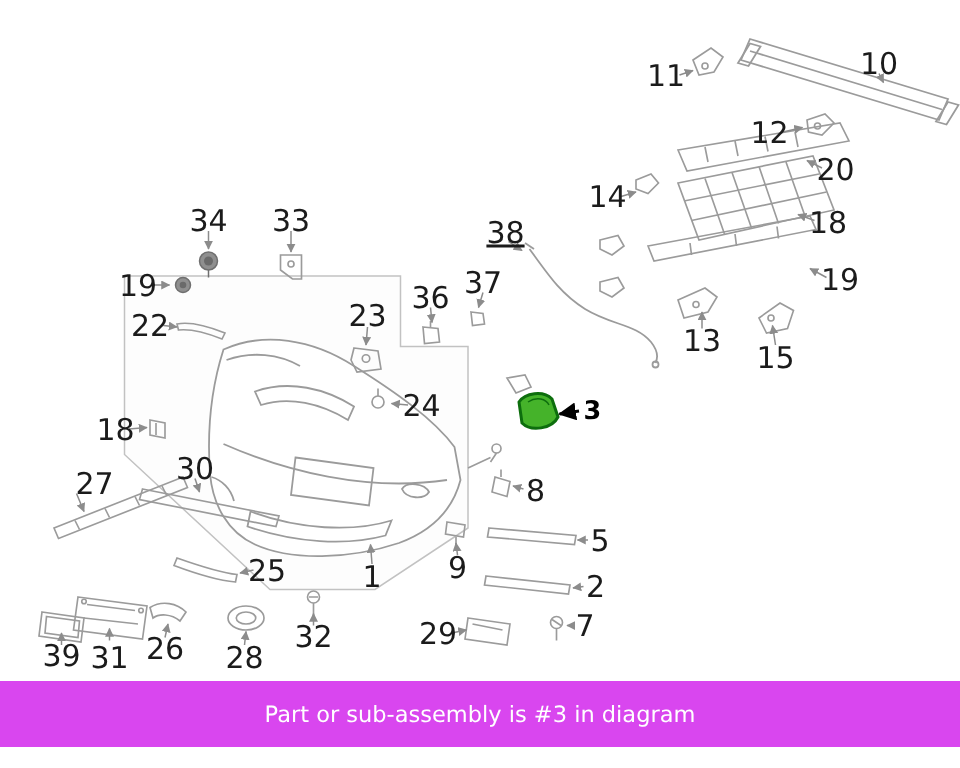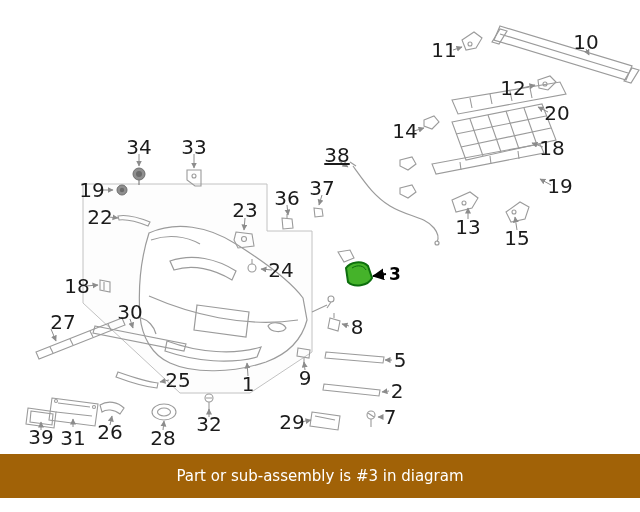--- a/index.html
+++ b/index.html
@@ -275,17 +275,17 @@
       <div class="callout" style="left: 209px; top: 424px;">32</div>
       <div class="callout" style="left: 194px; top: 147px;">33</div>
       <div class="callout" style="left: 139px; top: 147px;">34</div>
       <div class="callout" style="left: 92px; top: 190px;">19</div>
       <div class="callout" style="left: 287px; top: 198px;">36</div>
       <div class="callout" style="left: 322px; top: 188px;">37</div>
       <div class="callout" style="left: 337px; top: 155px; text-decoration: underline;">38</div>
       <div class="callout" style="left: 41px; top: 437px;">39</div>
     </div>
 
-  <div class="banner" style="background: #a16207; color: rgb(255, 255, 255);">
+  <div class="banner" style="background: #d946ef; color: rgb(255, 255, 255);">
     <div>Part or sub-assembly is #3 in diagram</div>
   </div>
 
 </div>
 
 </body></html>

